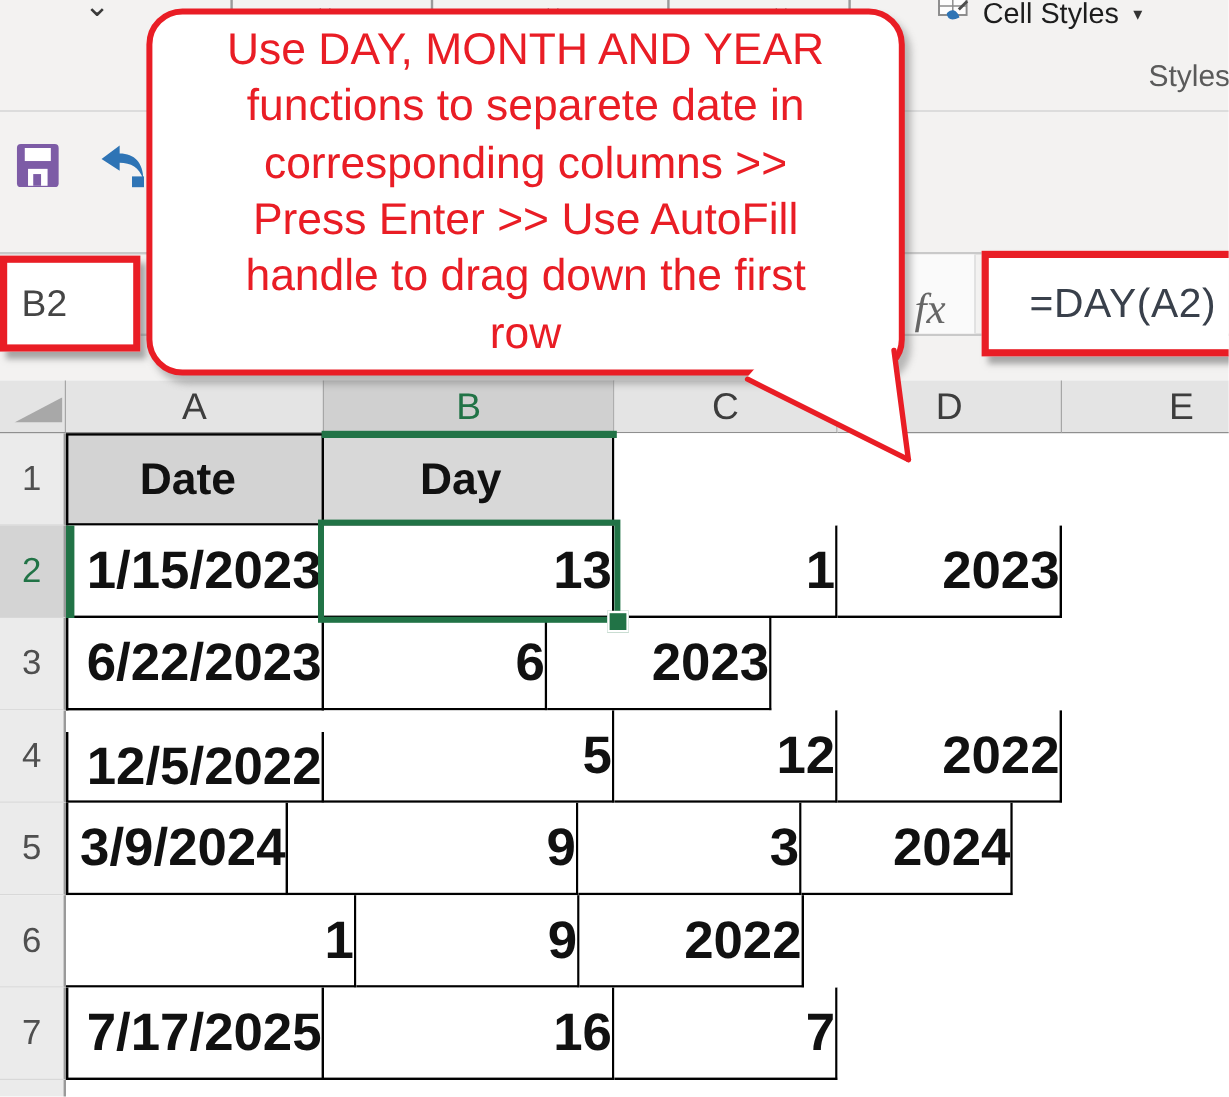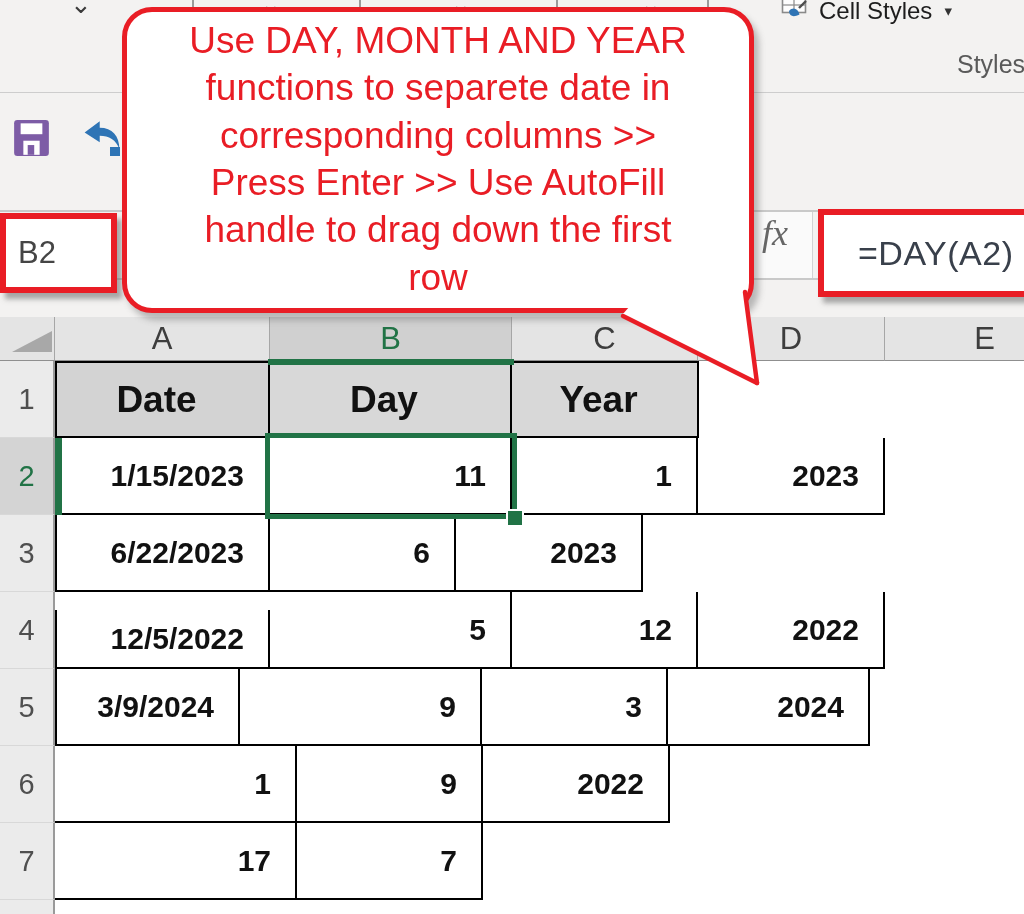--- a/index.html
+++ b/index.html
@@ -17,42 +17,42 @@
   .menu-arrow{font-size:15px;color:#333;margin-left:4px;}
   .styles-group{position:absolute;left:957px;top:50px;font-size:25px;color:#5a5a5a;white-space:nowrap;z-index:3;}
   
   .qat-icon{position:absolute;z-index:3;}
   .blue-frag{position:absolute;left:110px;top:147px;width:10px;height:9px;background:#2e74b5;z-index:3;}
   
   .fbar-zone{position:absolute;left:0;top:92px;width:1024px;height:225px;background:#f3f2f1;z-index:1;}
   .hline{position:absolute;left:0;width:1024px;height:2px;background:#c9c9c9;z-index:2;}
   .fx-panel{position:absolute;left:737px;top:212px;width:74px;height:66px;background:#fafafa;
             border-left:1px solid #d2d2d2;border-right:1px solid #d2d2d2;z-index:4;
-            display:flex;align-items:flex-start;justify-content:center;}
+            display:flex;align-items:flex-end;justify-content:center;}
   .fx-glyph{font-family:"Liberation Serif","DejaVu Serif",serif;font-style:italic;font-size:36px;color:#666;}
   .red-box{position:absolute;background:#fff;border:6px solid #e91d25;z-index:15;
            box-shadow:5px 6px 5px rgba(90,90,90,0.5);display:flex;align-items:center;}
   .name-box{left:0;top:213px;width:105px;height:68px;}
   .name-box-text{font-size:31px;color:#454545;padding-left:12px;}
   .formula-box{left:818px;top:209px;width:210px;height:76px;}
   .formula-text{font-size:34px;color:#39404b;padding-left:34px;letter-spacing:0.5px;}
   
   .sheet{position:absolute;left:0;top:317px;width:1100px;z-index:1;background:#fff;}
   .colhdr-row{display:flex;height:44px;}
   .corner{width:55px;height:44px;box-sizing:border-box;background:#e4e4e4;border-right:1px solid #a6a6a6;border-bottom:1px solid #8f8f8f;position:relative;}
   .colhdr{box-sizing:border-box;background:#e4e4e4;border-right:1px solid #a6a6a6;border-bottom:1px solid #8f8f8f;
           display:flex;align-items:center;justify-content:center;font-size:31px;color:#3d3d3d;}
   .colhdr.sel{background:#d0d0d0;color:#217346;}
   .grid-row{display:flex;height:77px;}
   .rowhdr{width:55px;box-sizing:border-box;background:#ebebeb;border-right:2px solid #9a9a9a;border-bottom:1px solid #d8d8d8;
           display:flex;align-items:center;justify-content:center;font-size:29px;color:#4f4f4f;}
   .rowhdr.sel{background:#d4d4d4;color:#217346;}
   .cell{box-sizing:border-box;background:#fff;border-right:2px solid #000;border-bottom:2px solid #000;
-        display:flex;align-items:center;justify-content:flex-end;padding-right:24px;
-        font-size:30px;font-weight:600;color:#111;}
+        display:flex;align-items:center;justify-content:flex-end;padding-right:0;
+        font-size:44px;font-weight:600;color:#111;}
   .cell.c0{border-left:2px solid #000;}
   .cell.th{background:#d8d8d8;justify-content:center;padding-right:12px;font-size:37px;font-weight:700;border-top:2px solid #000;}
   .cell.th.selcol{background:#d3d3d3;}
   .cell.ecell{background:#fff;border:none;}
   
   .col-underline{position:absolute;left:268px;top:359px;width:246px;height:6px;background:#217346;z-index:8;}
   .rowhdr-strip{position:absolute;left:55px;top:438px;width:7px;height:77px;background:#217346;z-index:8;}
   .sel-box{position:absolute;left:265px;top:433px;width:252px;height:86px;box-sizing:border-box;border:5px solid #217346;z-index:7;}
   .fill-handle{position:absolute;left:506px;top:509px;width:14px;height:14px;background:#217346;border:2px solid #fff;box-sizing:content-box;z-index:9;}
   
@@ -133,27 +133,26 @@
         <div class="colhdr" style="width: 215px;">A</div>
         <div class="colhdr sel" style="width: 242px;">B</div>
         <div class="colhdr" style="width: 186px;">C</div>
         <div class="colhdr" style="width: 187px;">D</div>
         <div class="colhdr" style="width: 200px;">E</div>
       </div>
       <div class="grid-row">
         <div class="rowhdr">1</div>
         <div class="cell c0 th selcol" style="width: 215px;">Date</div>
         <div class="cell th" style="width: 242px;">Day</div>
-        <div class="cell th" style="width: 187px;">Year</div>
         <div class="cell ecell" style="width: 200px;"></div>
       </div>
       <div class="grid-row">
         <div class="rowhdr sel">2</div>
         <div class="cell c0" style="width: 215px;">1/15/2023</div>
-        <div class="cell" style="width: 242px;">11</div>
+        <div class="cell" style="width: 242px;">13</div>
         <div class="cell" style="width: 186px;">1</div>
         <div class="cell" style="width: 187px;">2023</div>
         <div class="cell ecell" style="width: 200px;"></div>
       </div>
       <div class="grid-row">
         <div class="rowhdr">3</div>
         <div class="cell c0" style="width: 215px;">6/22/2023</div>
         <div class="cell" style="width: 186px;">6</div>
         <div class="cell" style="width: 187px;">2023</div>
         <div class="cell ecell" style="width: 200px;"></div>
@@ -164,33 +163,34 @@
         <div class="cell" style="width: 242px;">5</div>
         <div class="cell" style="width: 186px;">12</div>
         <div class="cell" style="width: 187px;">2022</div>
         <div class="cell ecell" style="width: 200px;"></div>
       </div>
       <div class="grid-row">
         <div class="rowhdr">5</div>
         <div class="cell c0" style="width: 185px;">3/9/2024</div>
         <div class="cell" style="width: 242px;">9</div>
         <div class="cell" style="width: 186px;">3</div>
-        <div class="cell" style="width: 202px;">2024</div>
+        <div class="cell" style="width: 176px;">2024</div>
         <div class="cell ecell" style="width: 200px;"></div>
       </div>
       <div class="grid-row">
         <div class="rowhdr">6</div>
         <div class="cell" style="width: 242px;">1</div>
         <div class="cell" style="width: 186px;">9</div>
         <div class="cell" style="width: 187px;">2022</div>
         <div class="cell ecell" style="width: 200px;"></div>
       </div>
       <div class="grid-row">
         <div class="rowhdr">7</div>
-        <div class="cell" style="width: 242px;">17</div>
+        <div class="cell c0" style="width: 215px;">7/17/2025</div>
+        <div class="cell" style="width: 242px;">16</div>
         <div class="cell" style="width: 186px;">7</div>
         <div class="cell ecell" style="width: 200px;"></div>
       </div>
       <div class="grid-row" style="height: 14px;">
         <div class="rowhdr" style="border-bottom: none;"></div>
       </div>
     </div>
 
   <div class="col-underline"></div>
   <div class="rowhdr-strip"></div>

